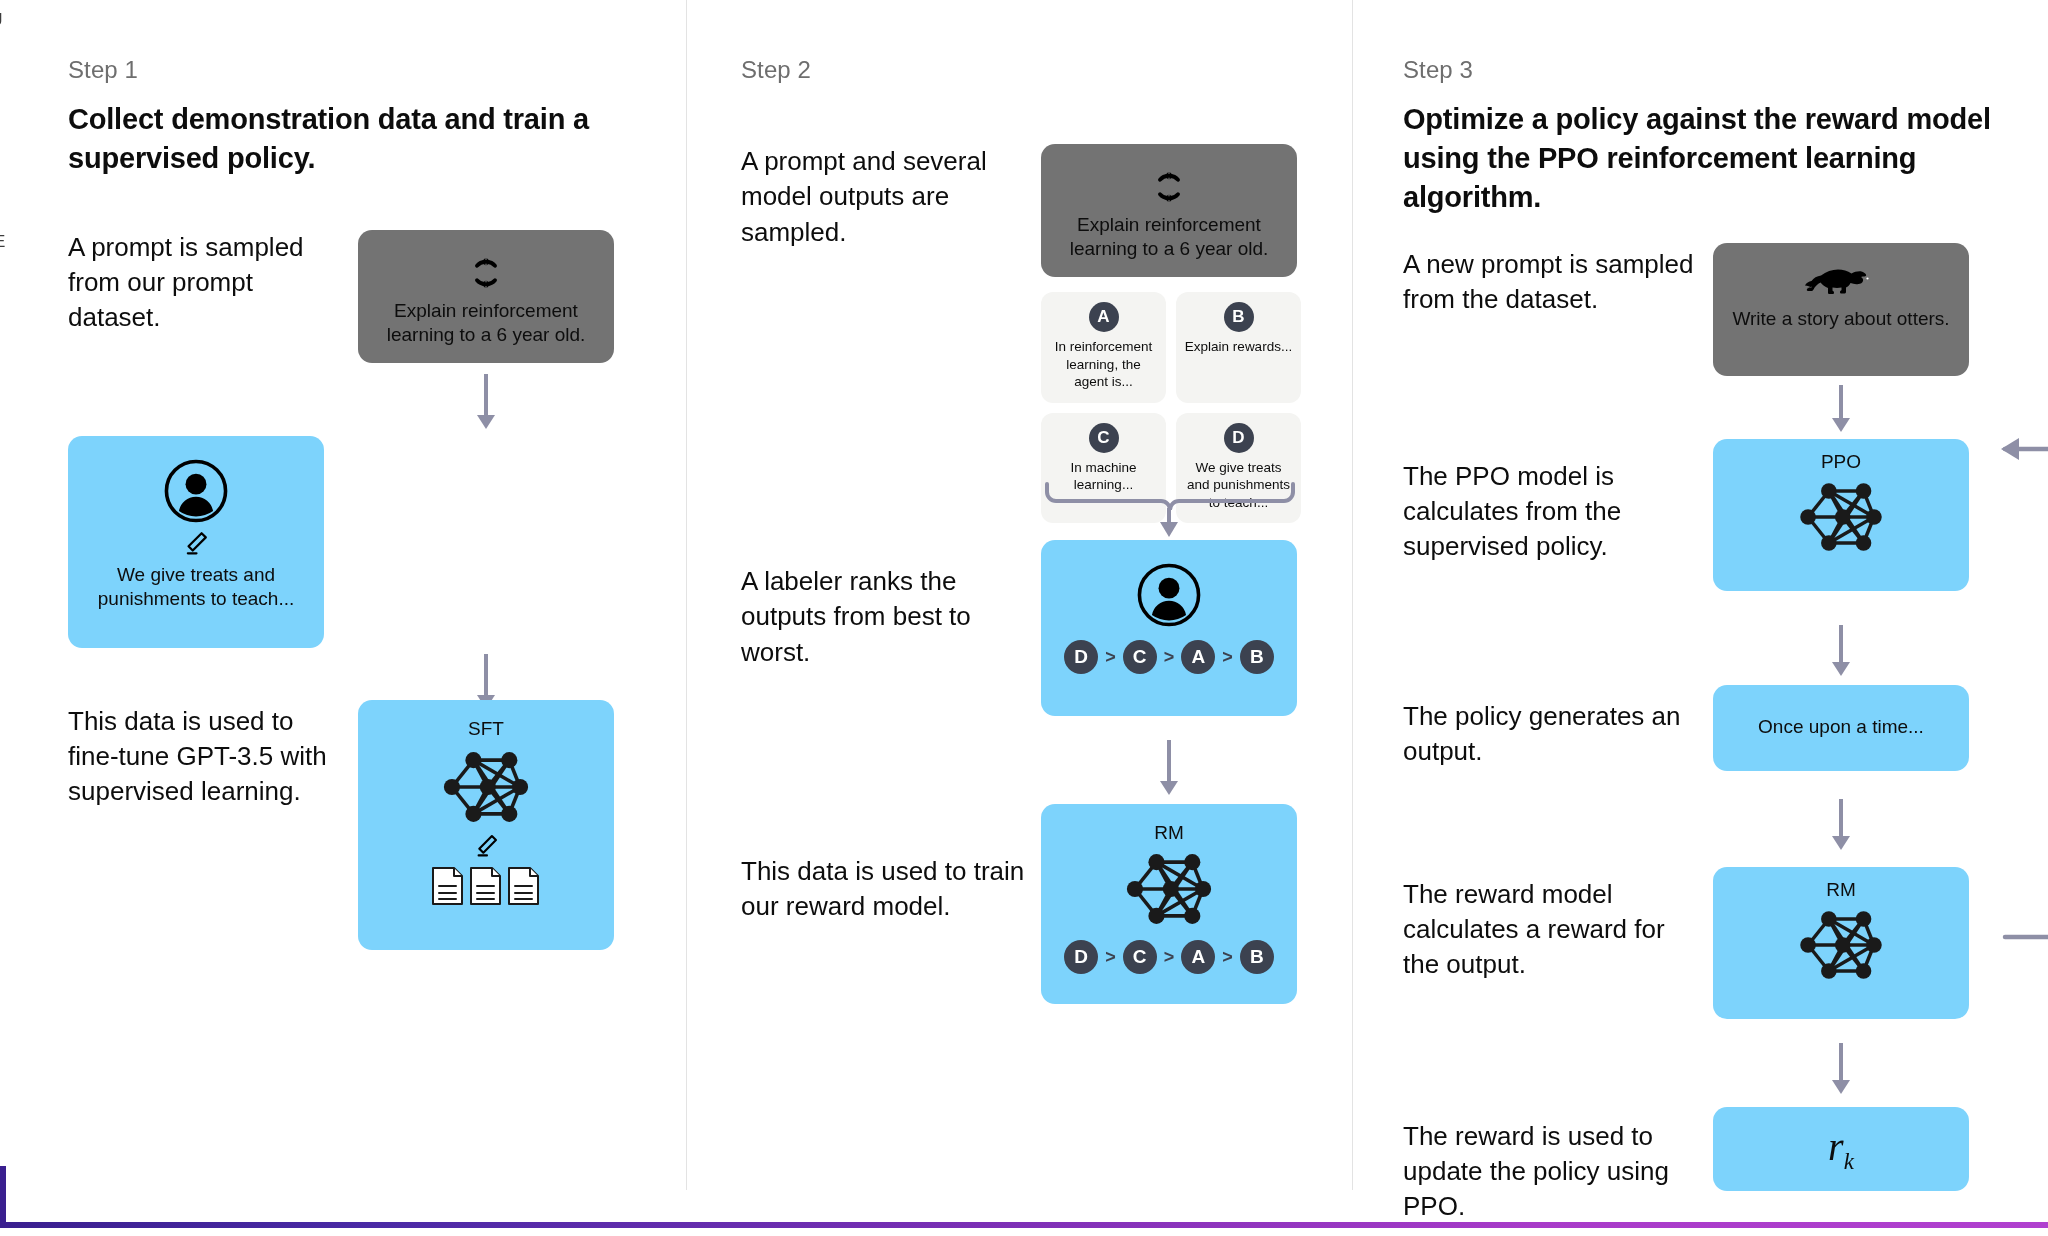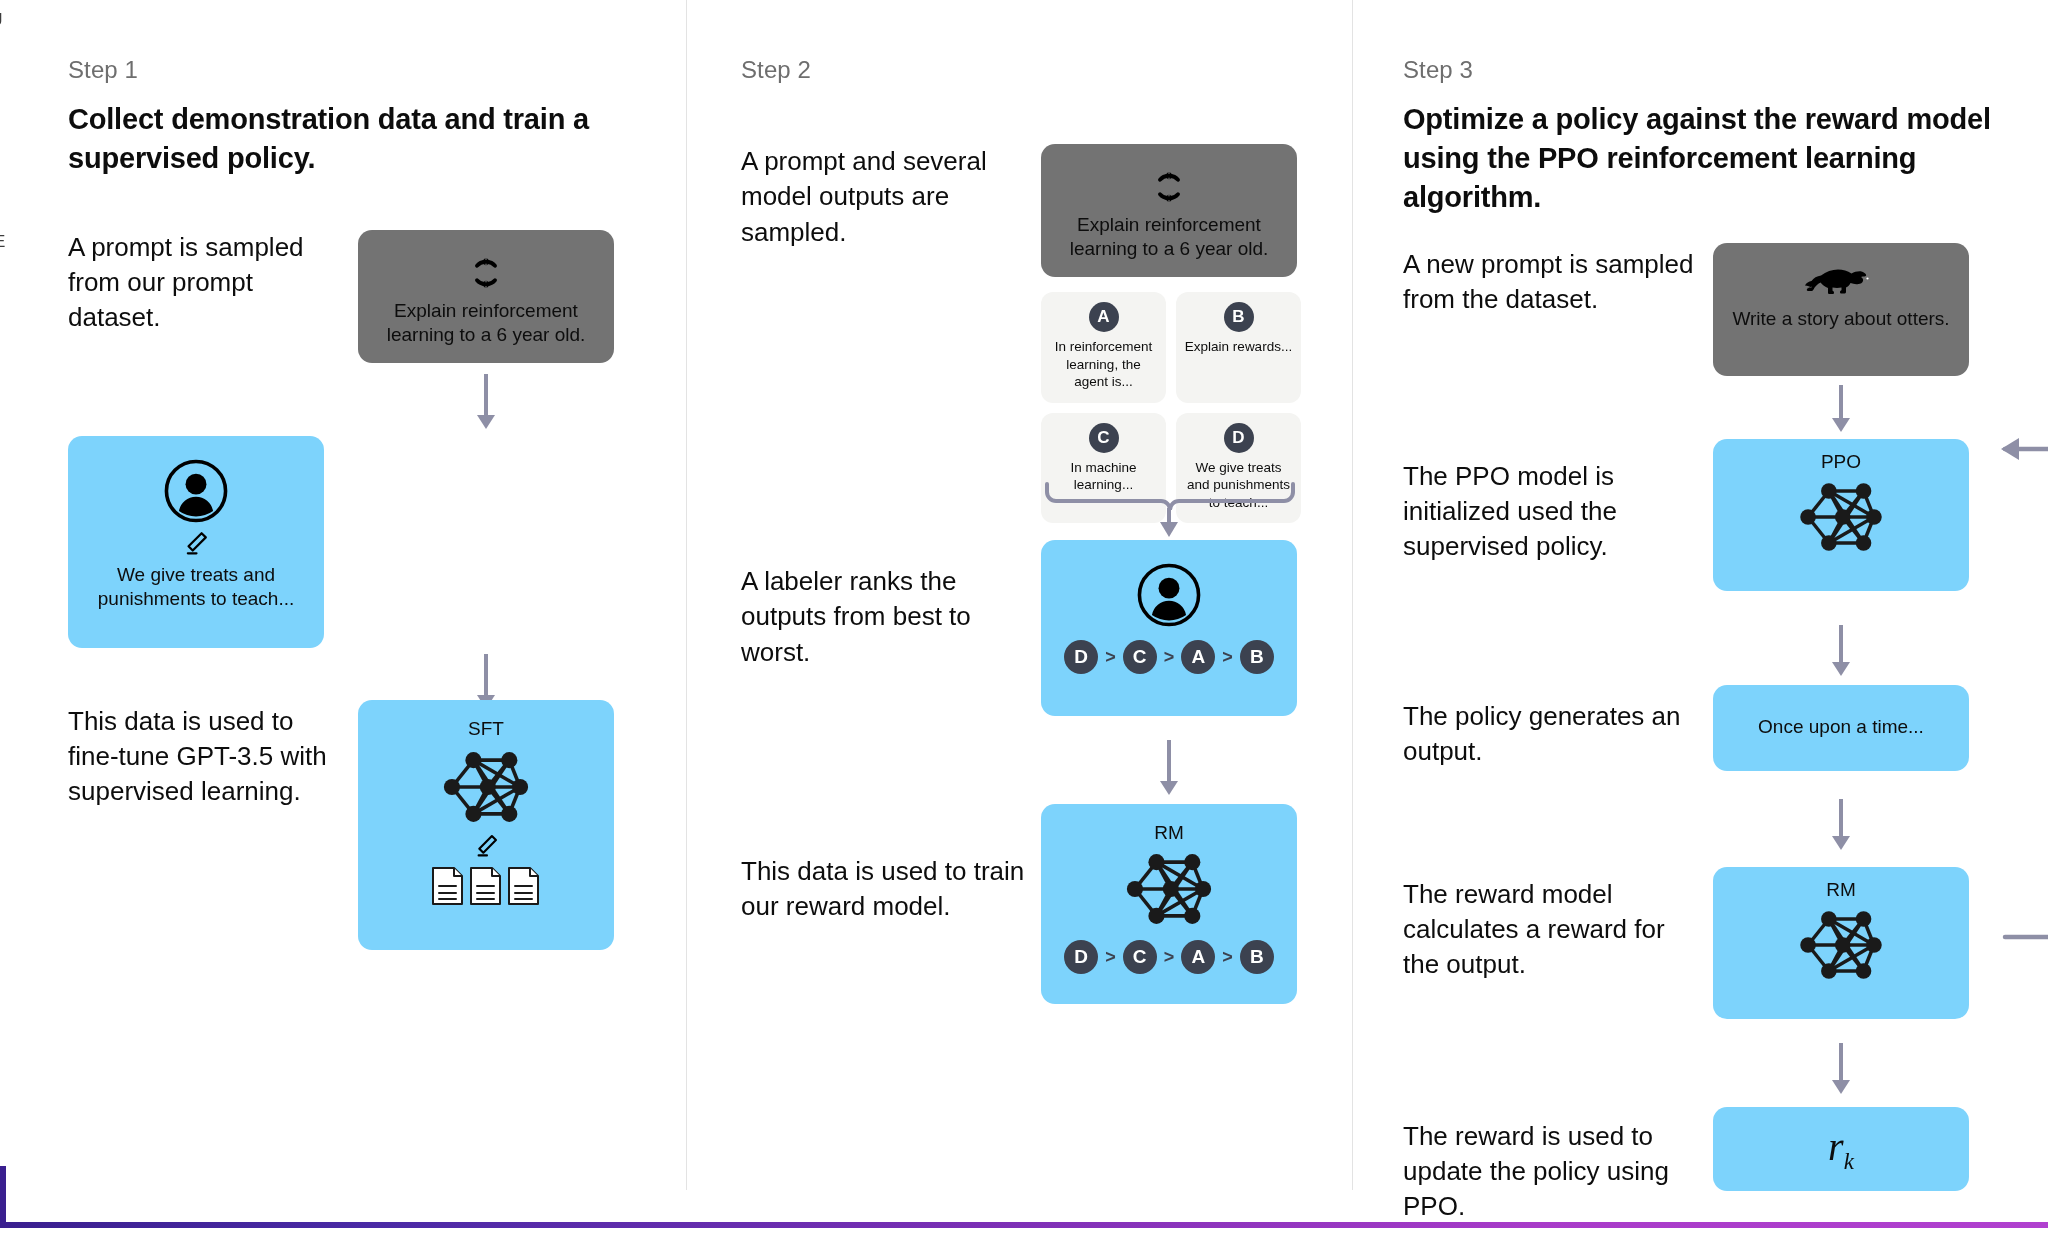--- a/index.html
+++ b/index.html
@@ -493,21 +493,21 @@
         </div>
 
         <div class="row" style="height:54px;">
           <div style="width:310px;"></div>
           <div style="width:256px;position:relative;height:54px;">
             <div class="arrow" style="top:0px;height:34px;"></div>
           </div>
         </div>
 
         <div class="row" style="height:190px;">
-          <div class="desc" style="width:310px;padding-top:20px;">The PPO model is initialized used the supervised policy.</div>
+          <div class="desc" style="width:310px;padding-top:20px;">The PPO model is calculates from the supervised policy.</div>
           <div class="card" style="width:256px;height:152px;padding-top:12px;">
             <div class="card-title">PPO</div>
             <span>
               <svg class="svg-ico" width="104" height="84" viewBox="0 0 120 96" style="margin-top:2px;">
                 <g stroke="#1a1a1a" stroke-width="4">
                   <line x1="22" y1="48" x2="46" y2="18"></line>
                     <line x1="22" y1="48" x2="46" y2="78"></line>
                   <line x1="22" y1="48" x2="62" y2="48"></line>
                   <line x1="46" y1="18" x2="62" y2="48"></line>
                     <line x1="46" y1="18" x2="86" y2="18"></line>

